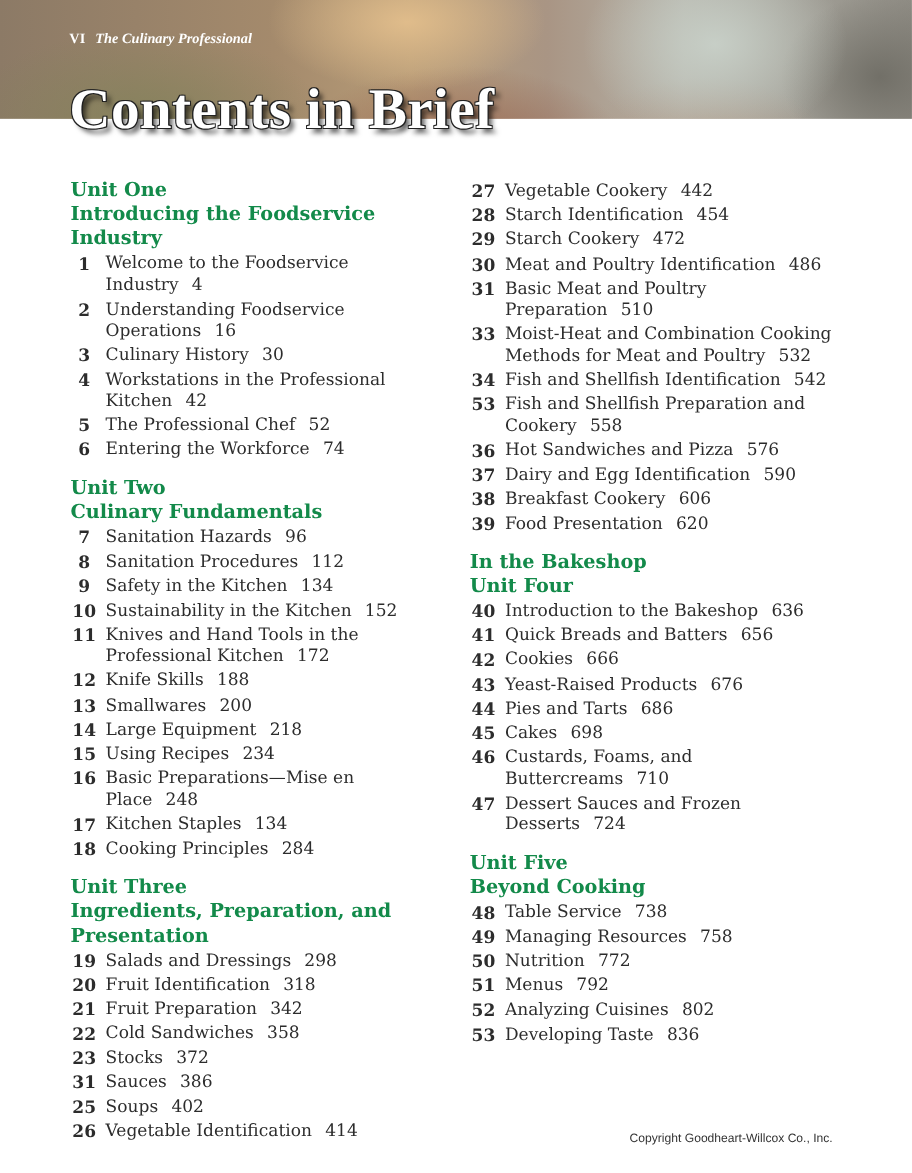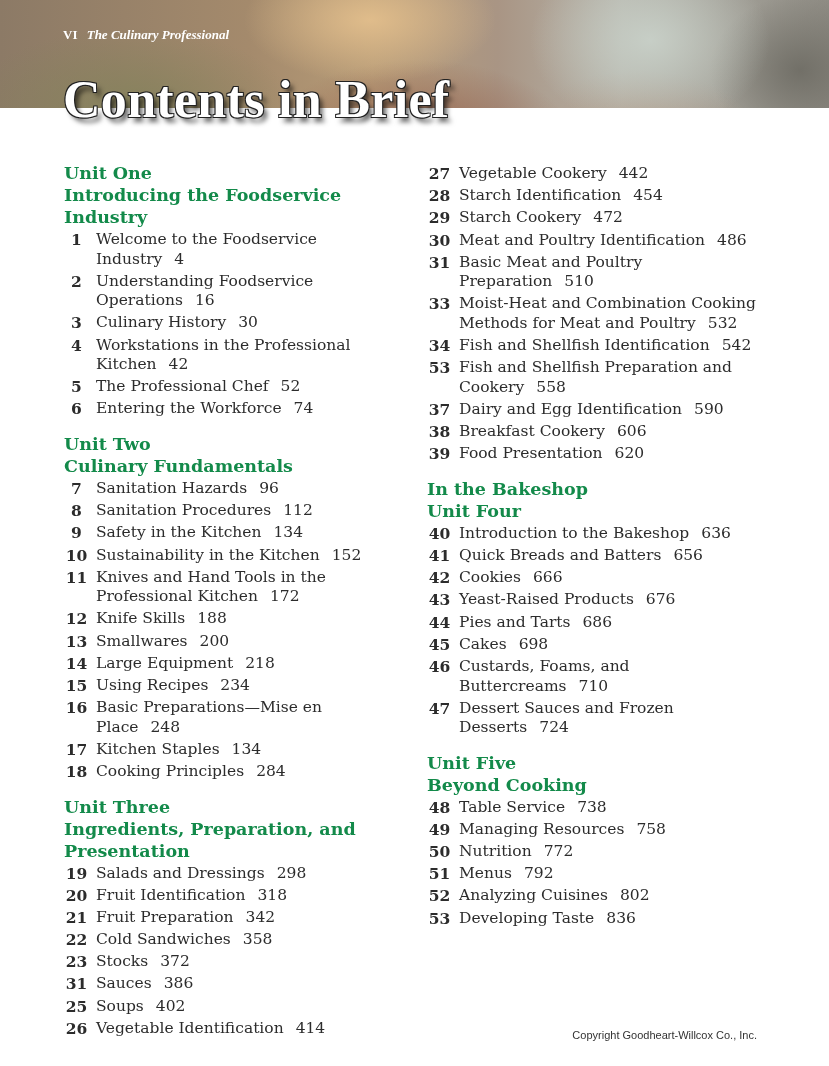--- a/index.html
+++ b/index.html
@@ -217,20 +217,24 @@
         </div>
         <div class="ch">
           <span class="num">34</span>
           <span class="body"><span>Fish and Shellfish Identification</span><span class="page">542</span></span>
         </div>
         <div class="ch">
           <span class="num">53</span>
           <span class="body"><span>Fish and Shellfish Preparation and Cookery</span><span class="page">558</span></span>
         </div>
         <div class="ch">
+          <span class="num">36</span>
+          <span class="body"><span>Hot Sandwiches and Pizza</span><span class="page">576</span></span>
+        </div>
+        <div class="ch">
           <span class="num">37</span>
           <span class="body"><span>Dairy and Egg Identification</span><span class="page">590</span></span>
         </div>
         <div class="ch">
           <span class="num">38</span>
           <span class="body"><span>Breakfast Cookery</span><span class="page">606</span></span>
         </div>
         <div class="ch">
           <span class="num">39</span>
           <span class="body"><span>Food Presentation</span><span class="page">620</span></span>

